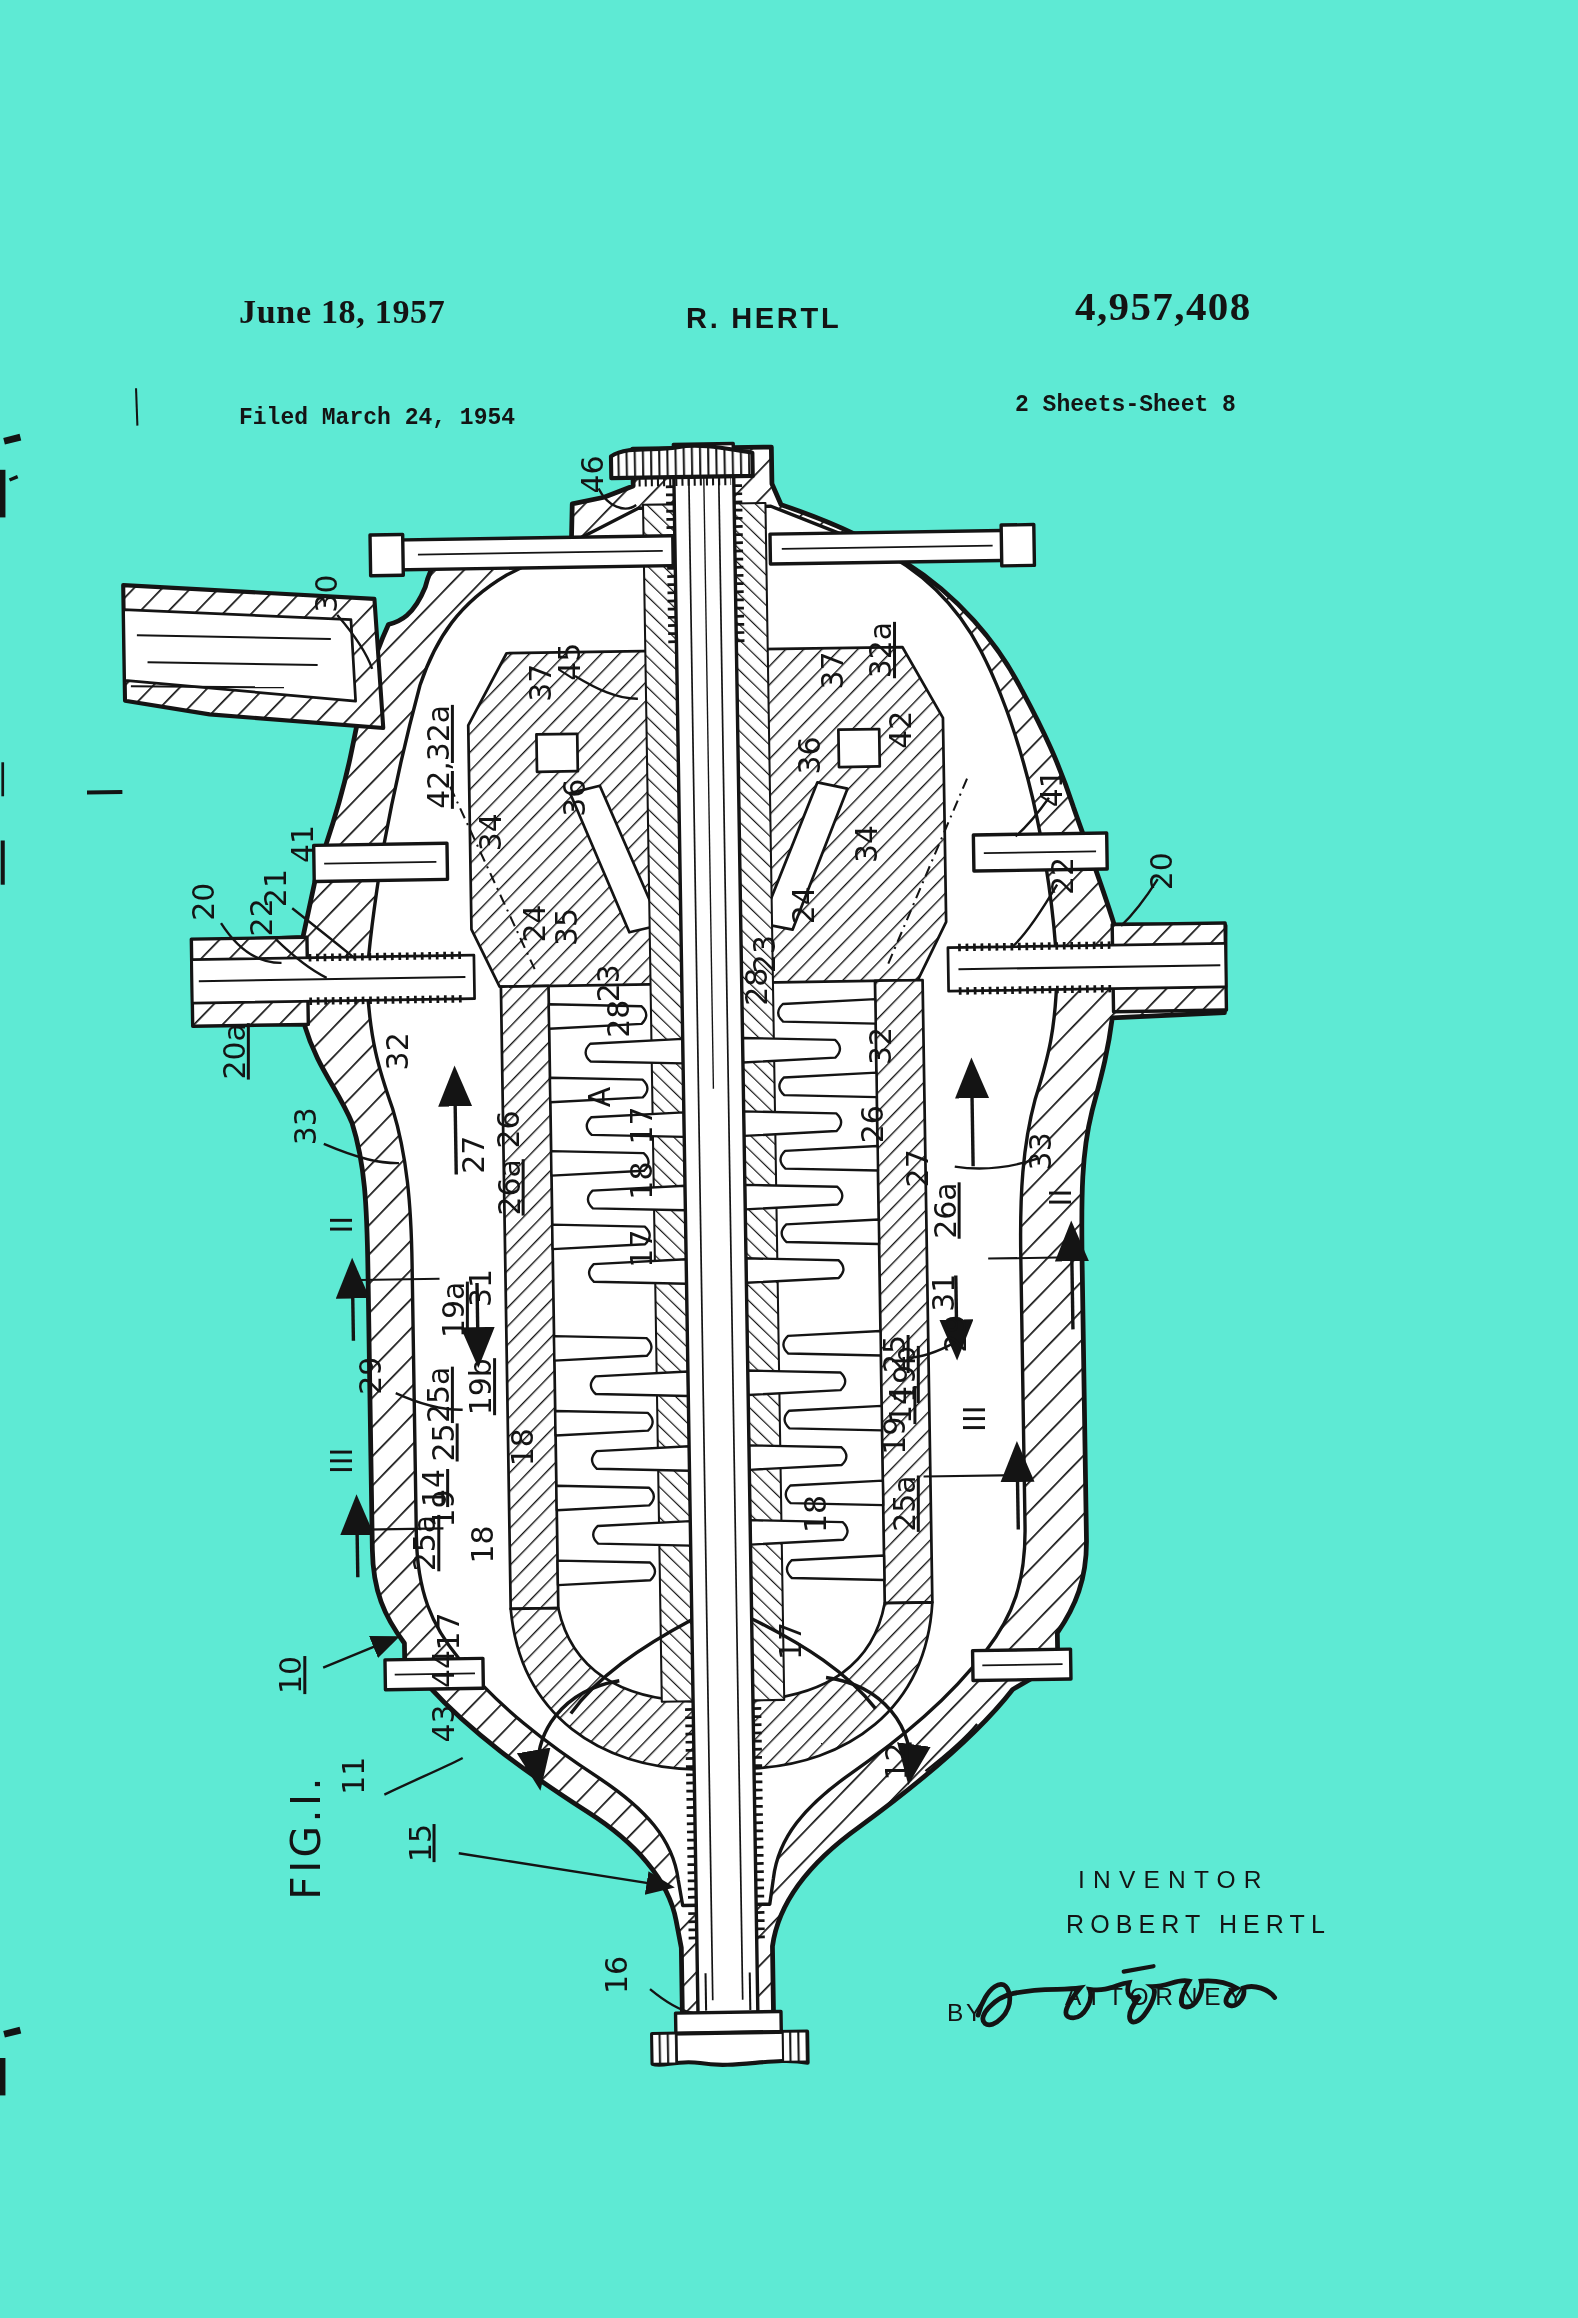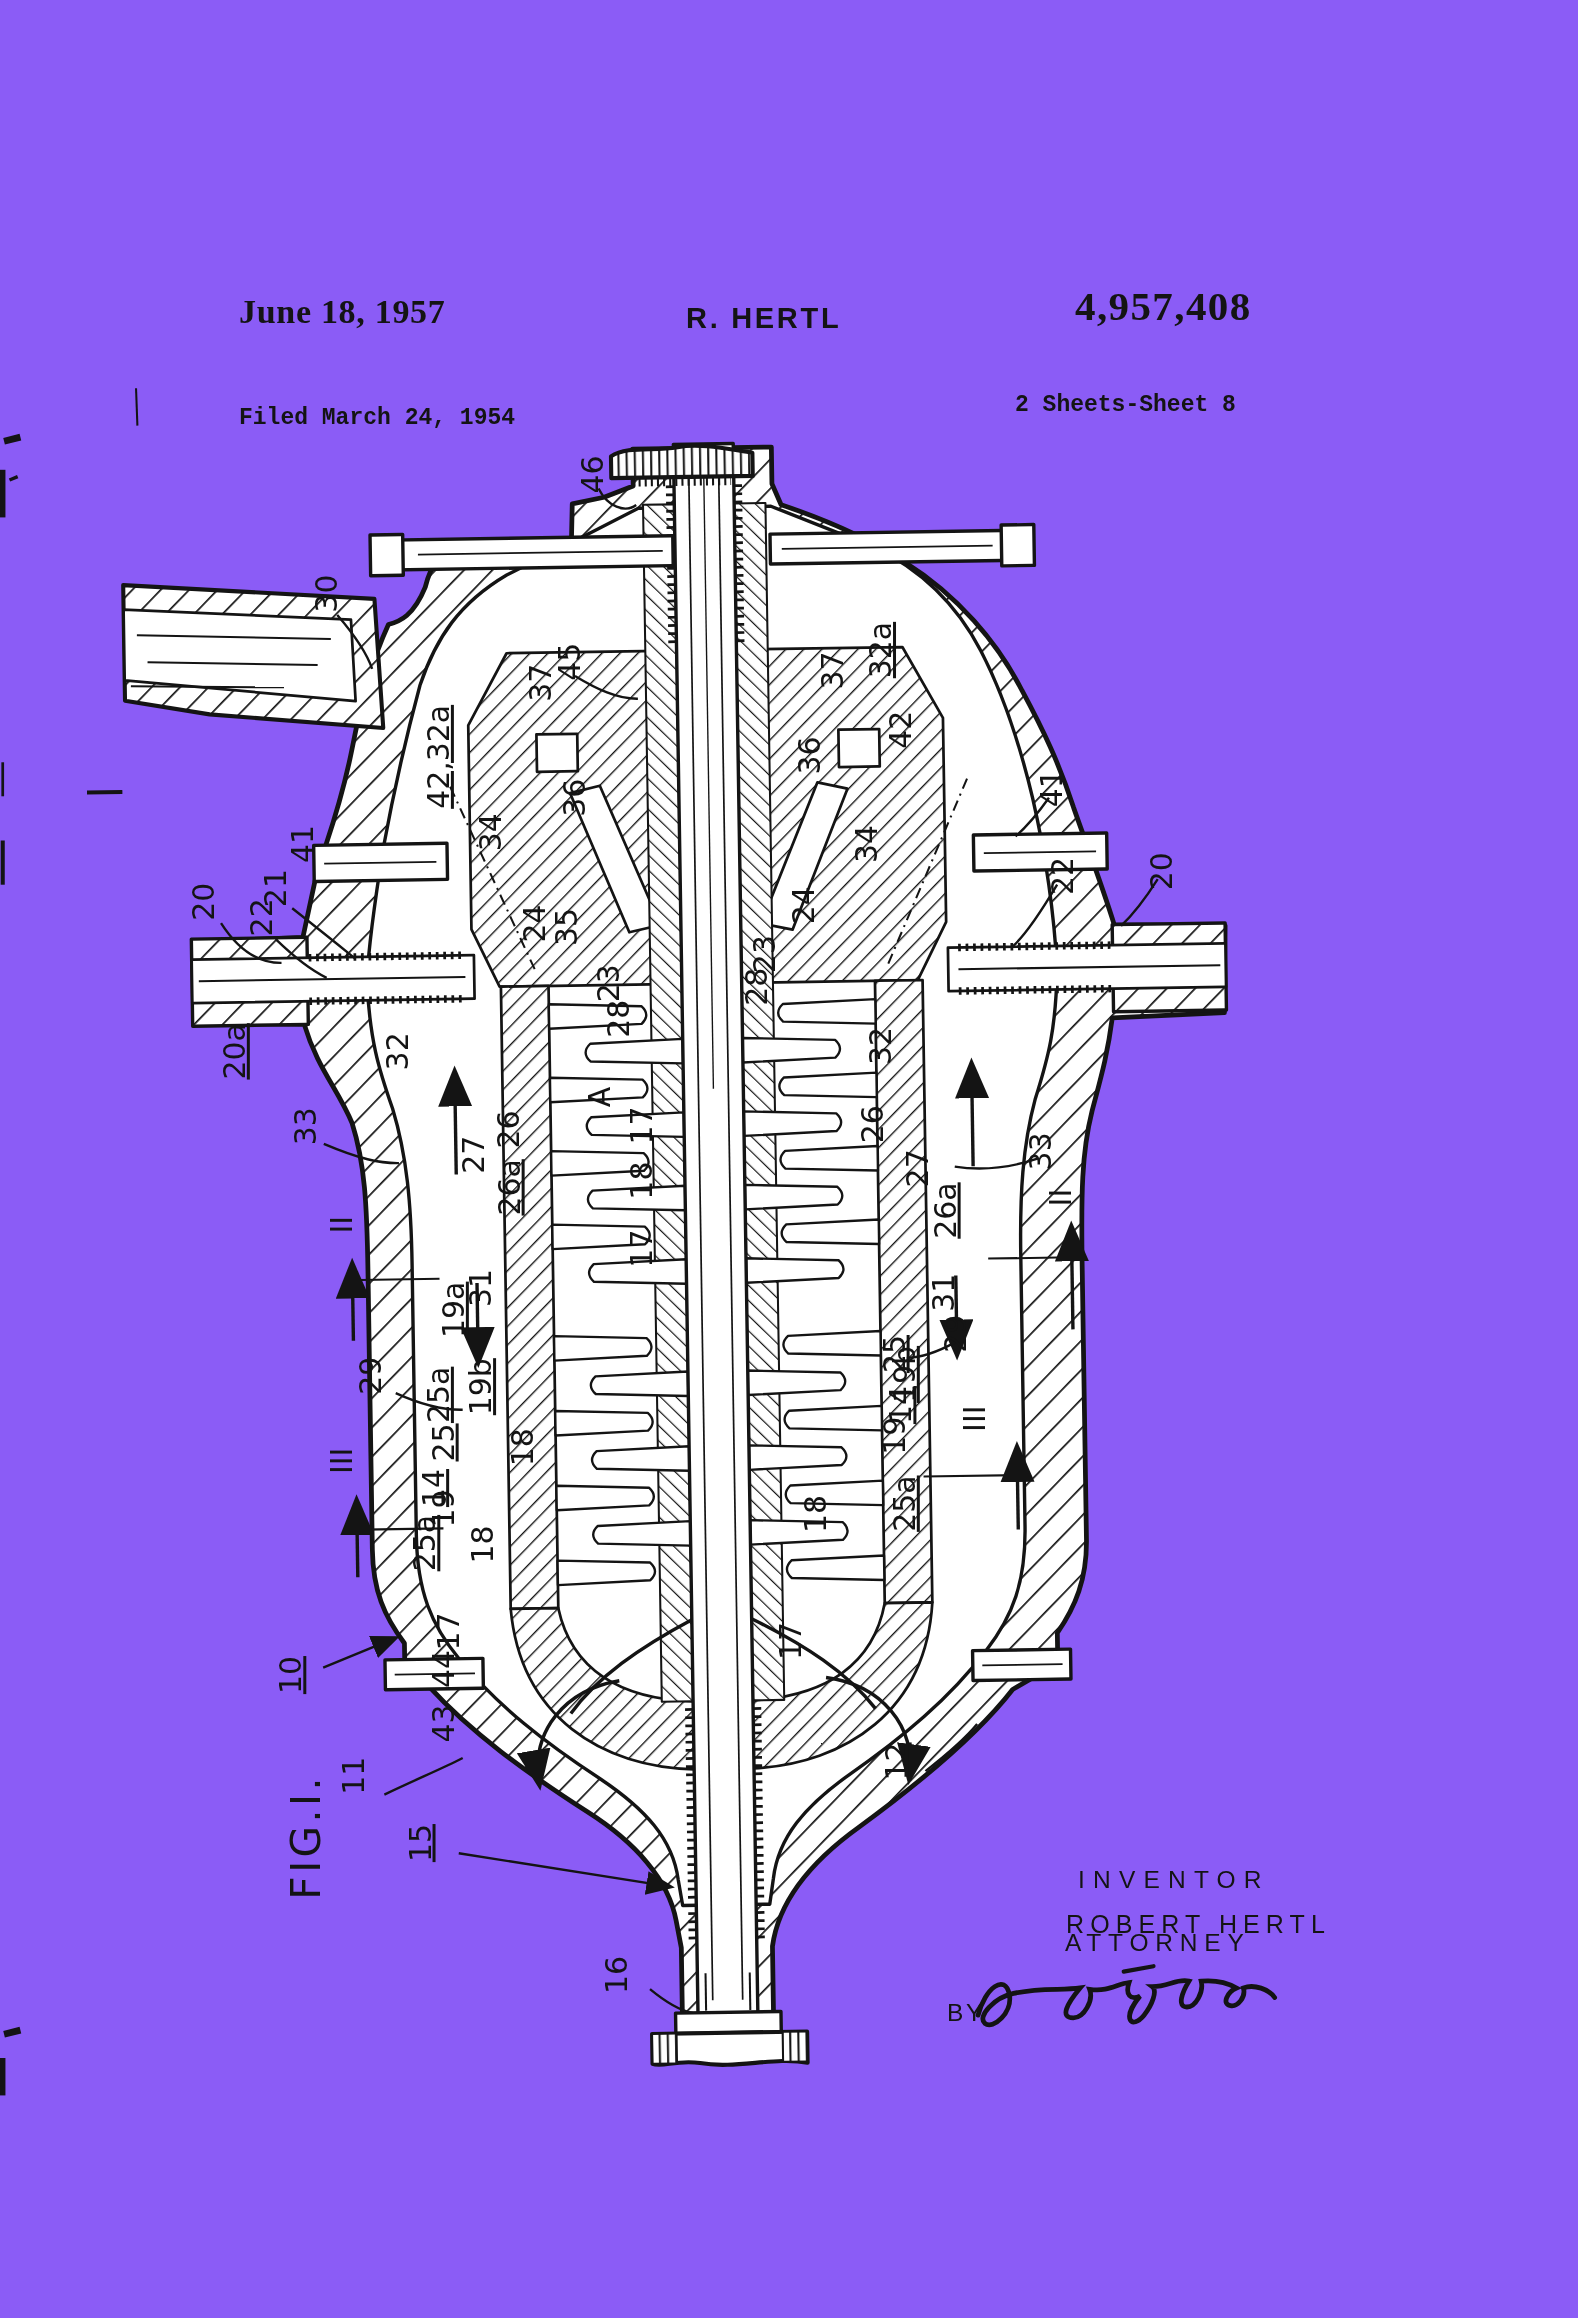--- a/index.html
+++ b/index.html
@@ -1,28 +1,28 @@
 <!DOCTYPE html>
 <html style="font-size:11px"><head>
 <meta charset="utf-8">
 <style>
   html,body{margin:0;padding:0;background:#e8e8e4;}
-  .page{position:relative;width:1578px;height:2319px;background:#8b5cf6;overflow:hidden;
+  .page{position:relative;width:1578px;height:2319px;background:#5eead4;overflow:hidden;
         font-family:"Liberation Sans",sans-serif;color:#141414;}
   .abs{position:absolute;white-space:nowrap;}
   .date{left:239px;top:293px;font:bold 34px "Liberation Serif",serif;letter-spacing:0.7px;}
   .author{left:686px;top:302px;font:bold 29px "Liberation Sans",sans-serif;letter-spacing:2.7px;}
   .patnum{left:1075px;top:282px;font:bold 41px "Liberation Serif",serif;letter-spacing:1.4px;}
   .title{left:449px;top:343px;width:640px;text-align:center;font:bold 22.5px "Liberation Mono",monospace;letter-spacing:0px;}
   .filed{left:239px;top:405px;font:bold 23px "Liberation Mono",monospace;}
   .sheet{left:1015px;top:392px;font:bold 23px "Liberation Mono",monospace;}
   .inv-cap{left:1078px;top:1866px;font:24.5px "Liberation Sans",sans-serif;letter-spacing:8.2px;}
   .inv-name{left:1053px;top:1910px;font:25px "Liberation Sans",sans-serif;letter-spacing:6.1px;margin-left:13px;}
   .inv-by{left:947px;top:1999px;font:24.5px "Liberation Sans",sans-serif;letter-spacing:2.7px;}
-  .inv-att{left:1065px;top:1929px;font:24.5px "Liberation Sans",sans-serif;letter-spacing:6.8px;}
+  .inv-att{left:1065px;top:1983px;font:24.5px "Liberation Sans",sans-serif;letter-spacing:6.8px;}
   svg{position:absolute;left:0;top:0;}
   text.ref{font:44px "DejaVu Sans",sans-serif;fill:#141414;}
   text.figlab{font:60px "DejaVu Sans",sans-serif;fill:#141414;letter-spacing:5px;}
 </style>
 </head>
 <body>
 
 <div class="page">
 
   <div class="abs date">June 18, 1957</div>

